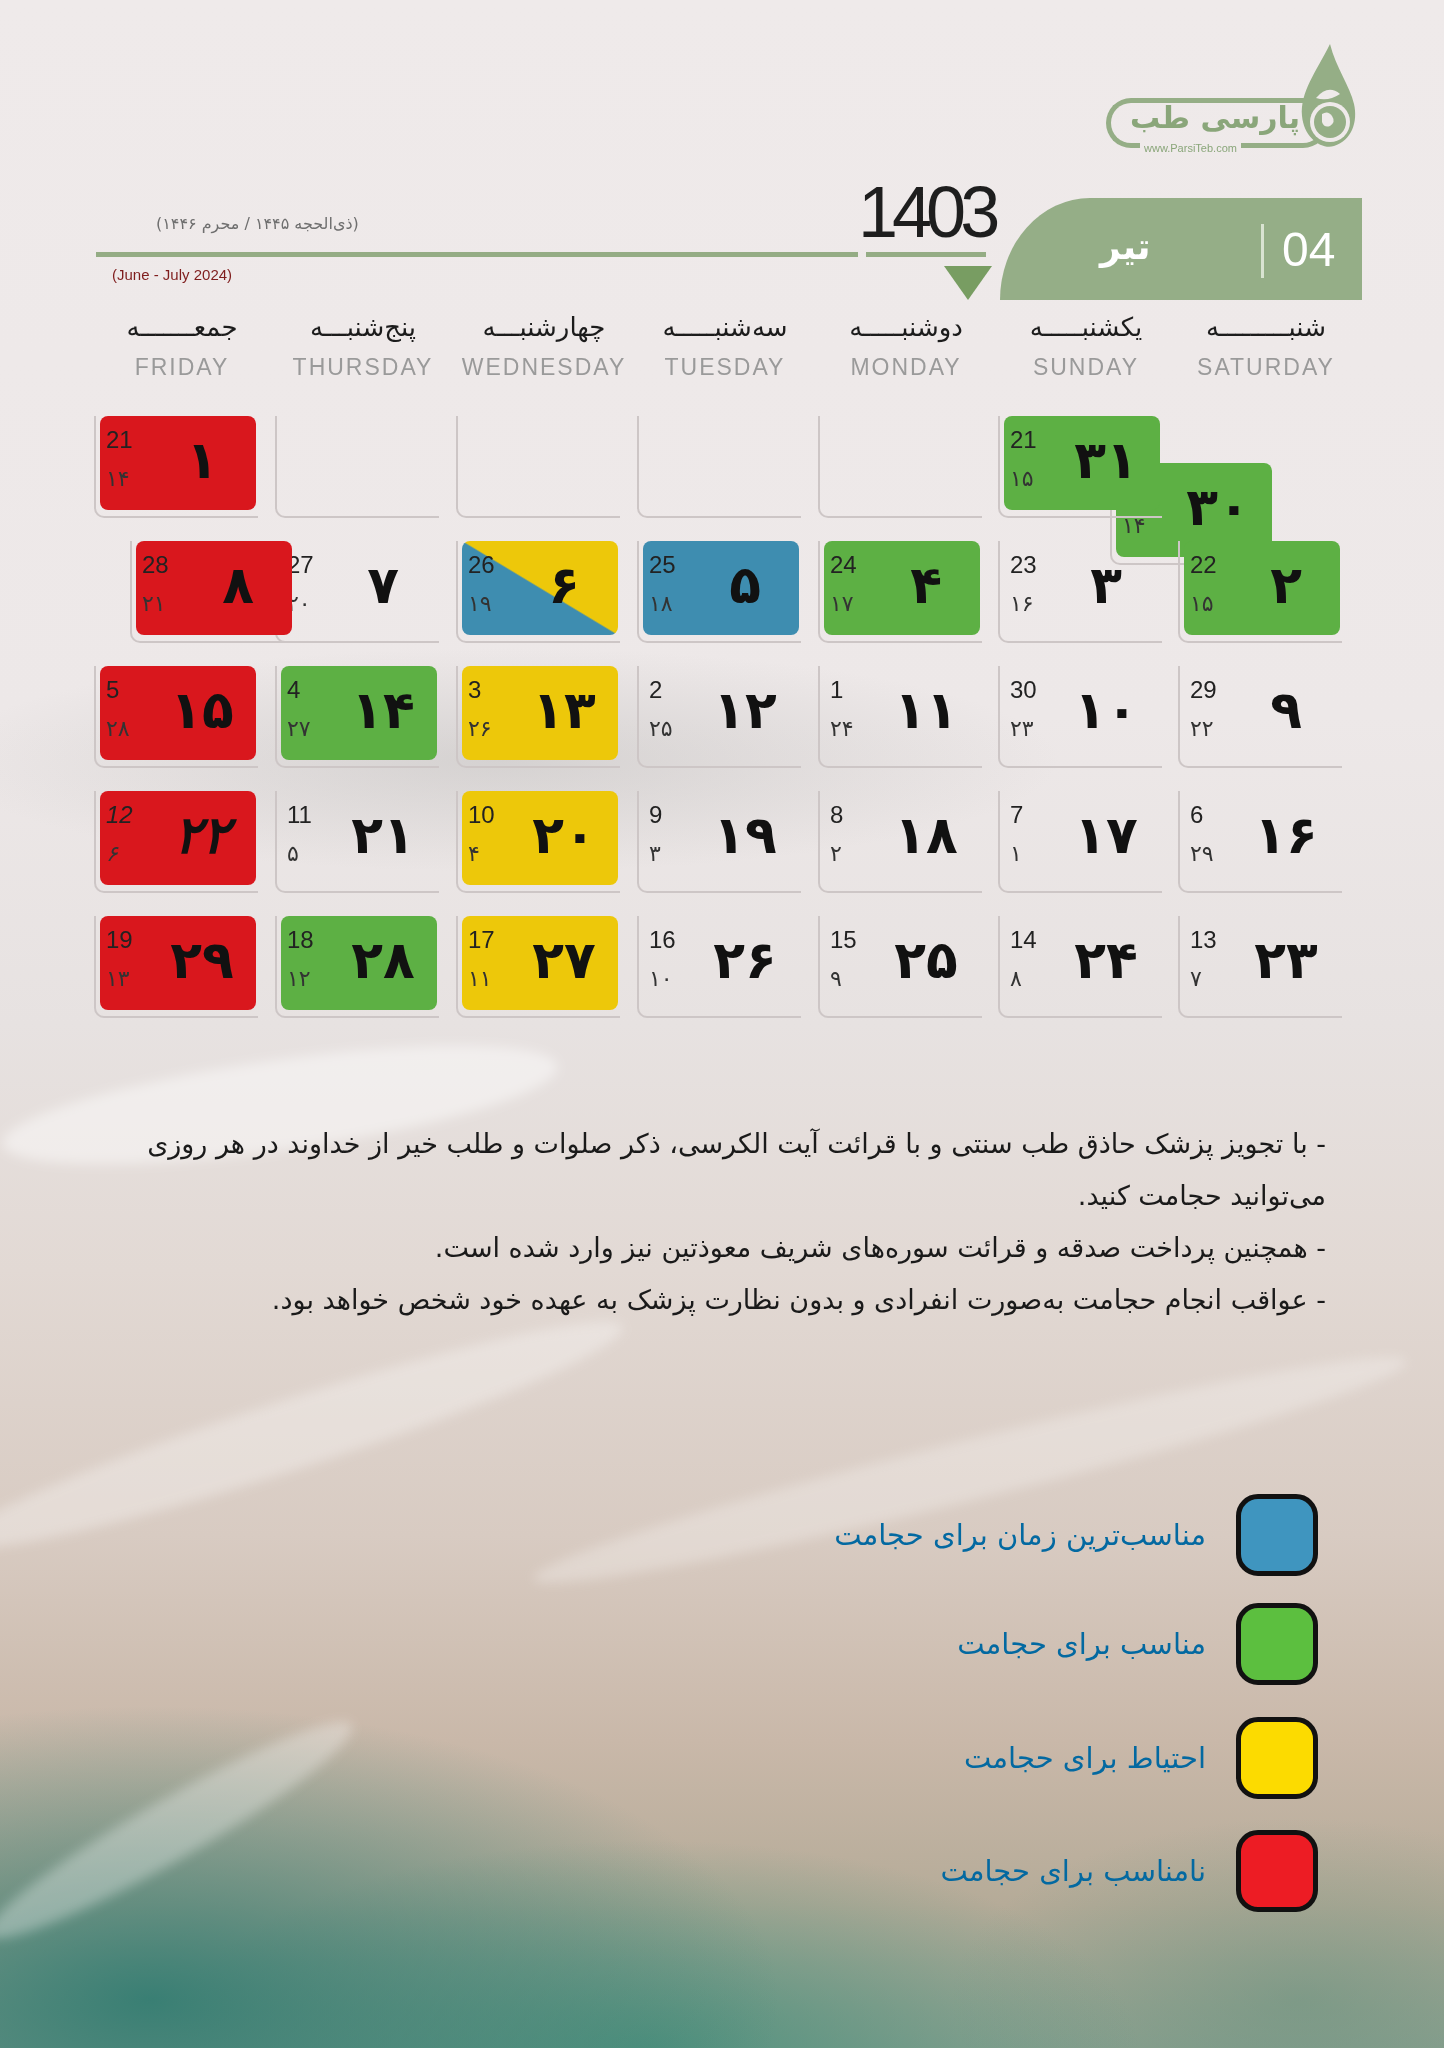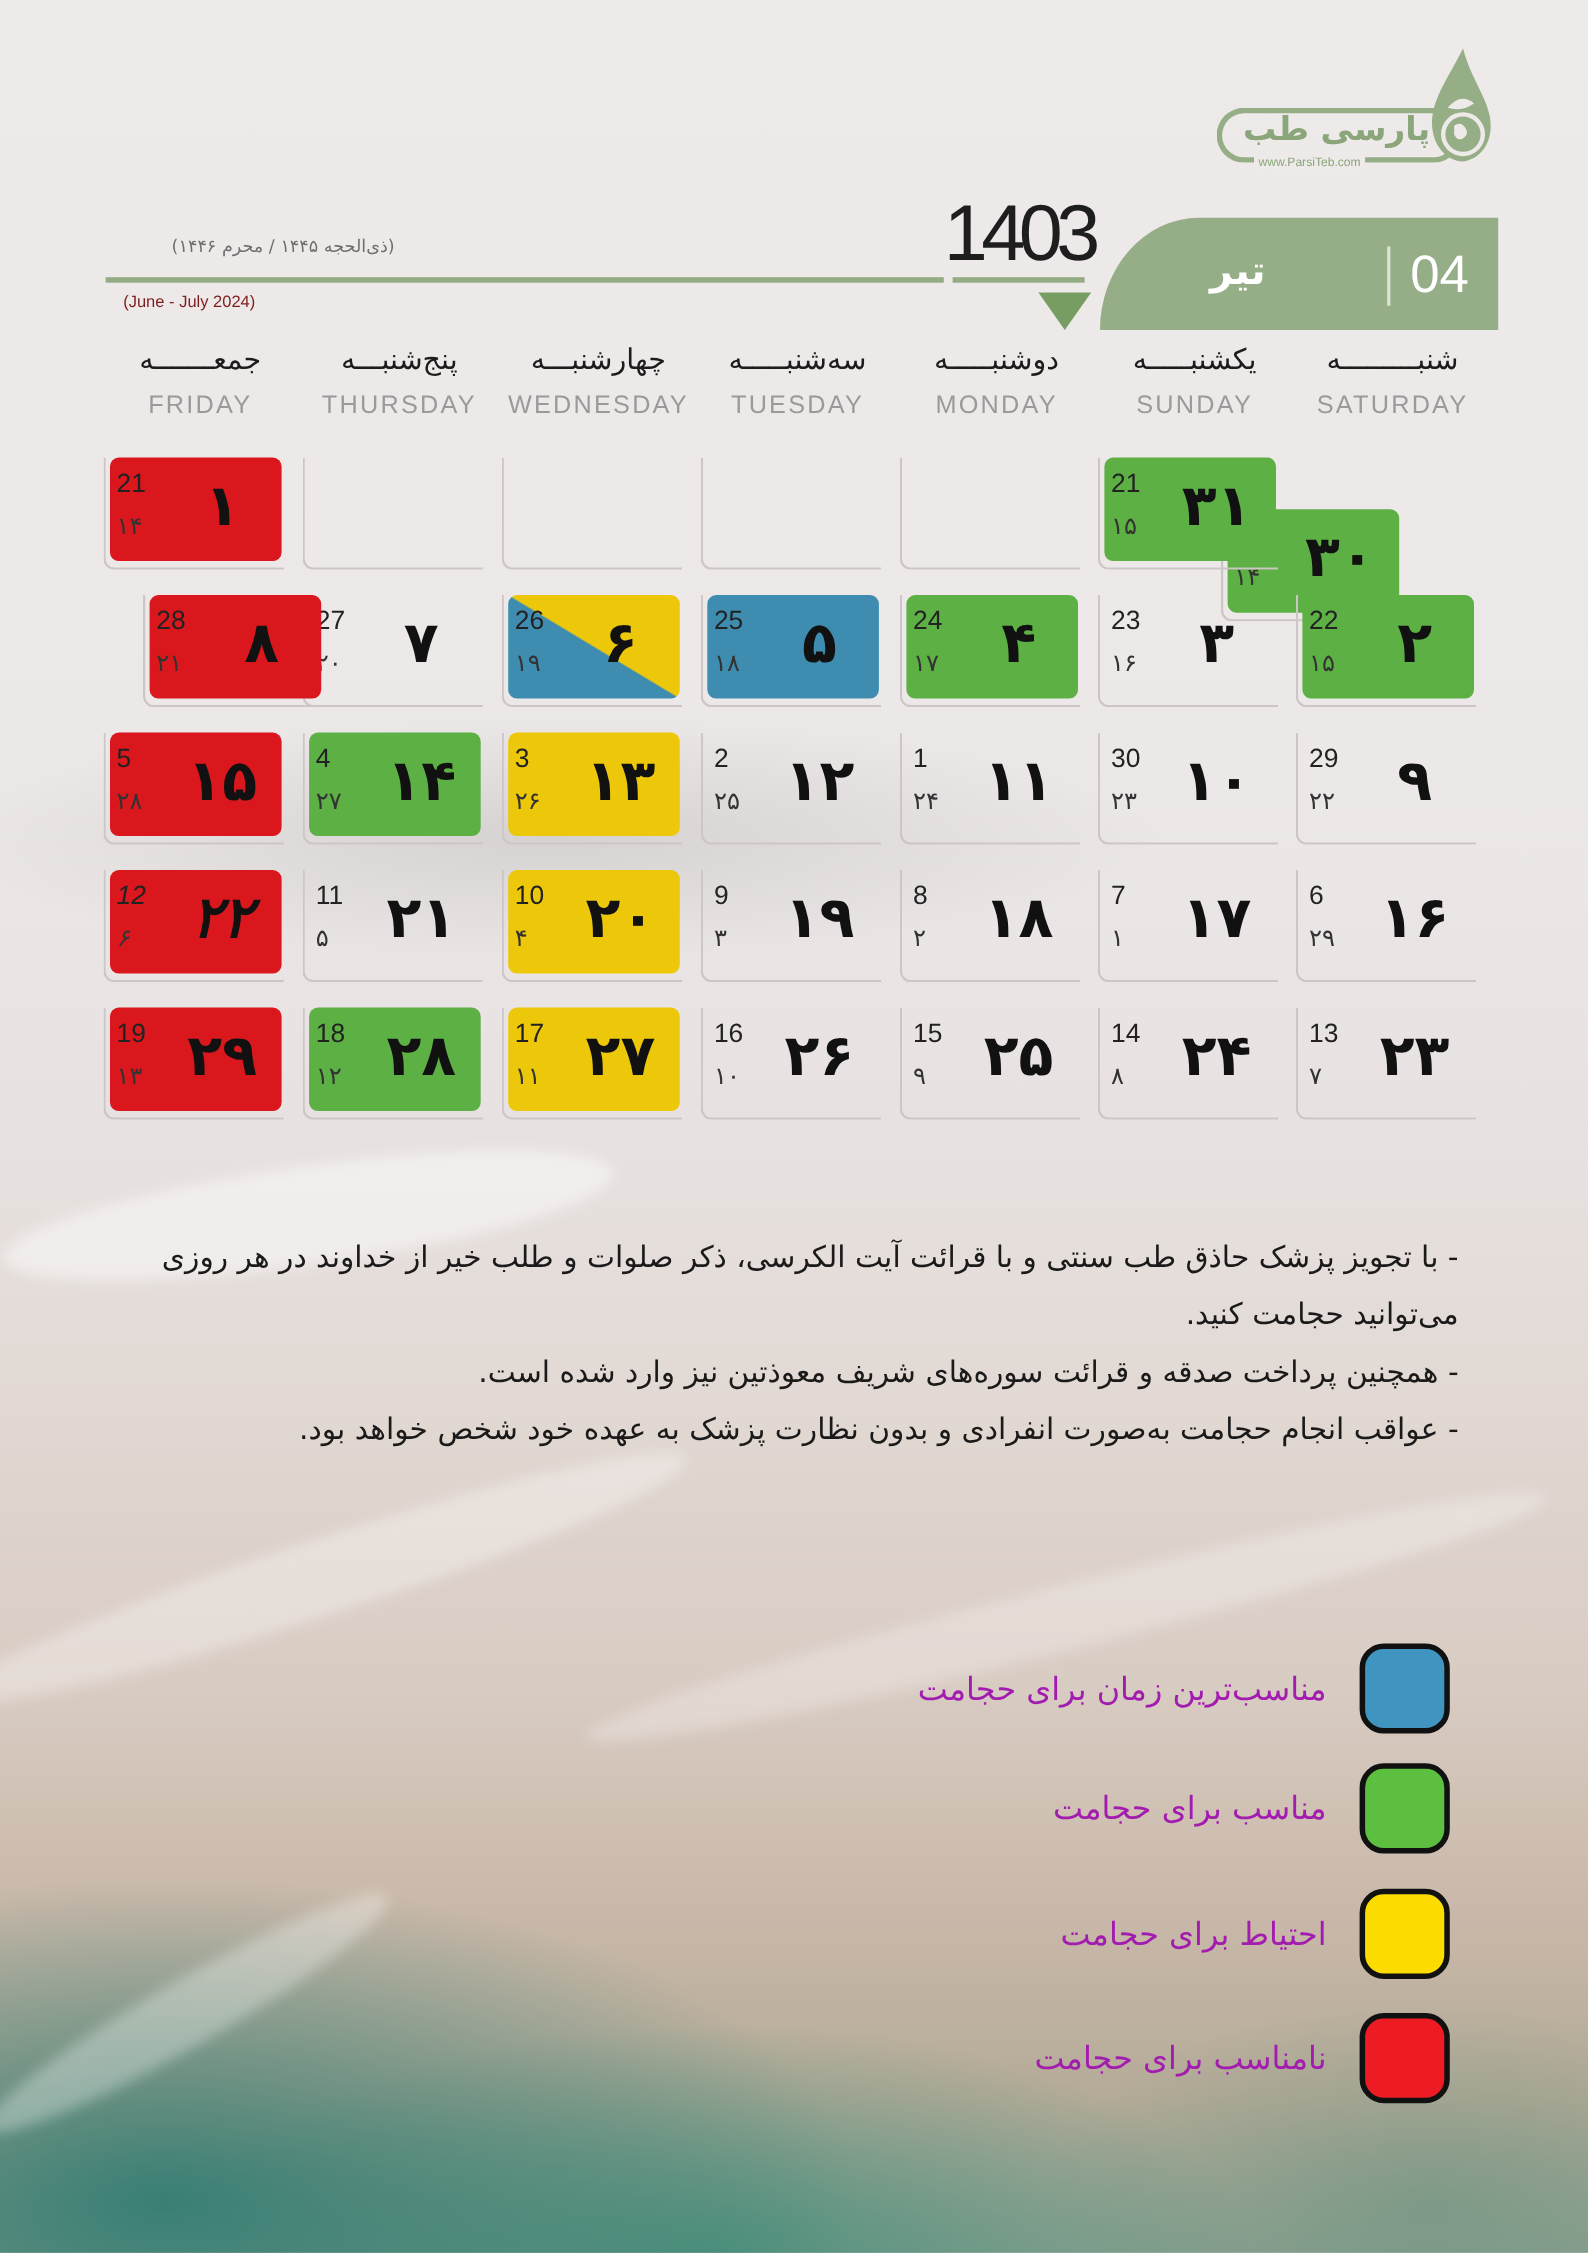--- a/index.html
+++ b/index.html
@@ -108,21 +108,21 @@
   .p { position: absolute; left: 56px; top: 18px; width: 100px; text-align: center;
     font-size: 52px; font-weight: bold; color: #111; direction: rtl; line-height: 1; }
 
   
   .notes { position: absolute; left: 110px; top: 1118px; width: 1216px; direction: rtl; }
   .note { font-size: 27px; color: #1a1a1a; line-height: 52px; text-align: right; }
 
   
   .legend-item { position: absolute; right: 126px; height: 82px; display: flex; align-items: center; direction: rtl; }
   .swatch { width: 82px; height: 82px; border: 5px solid #111; border-radius: 22px; margin-left: 30px; }
-  .legend-label { font-size: 29px; color: #a21caf; white-space: nowrap; margin-left: 32px; }
+  .legend-label { font-size: 29px; color: #0369a1; white-space: nowrap; margin-left: 32px; }
 </style>
 </head>
 <body>
 
 <div class="fog"></div>
 <div class="foam" style="left:0;top:1060px;width:560px;height:90px;transform:rotate(-8deg);"></div>
 <div class="foam" style="left:-60px;top:1400px;width:700px;height:70px;transform:rotate(-18deg);opacity:.7"></div>
 <div class="foam" style="left:520px;top:1440px;width:900px;height:60px;transform:rotate(-14deg);opacity:.6"></div>
 <div class="foam" style="left:-40px;top:1800px;width:420px;height:60px;transform:rotate(-30deg);opacity:.7"></div>
 

